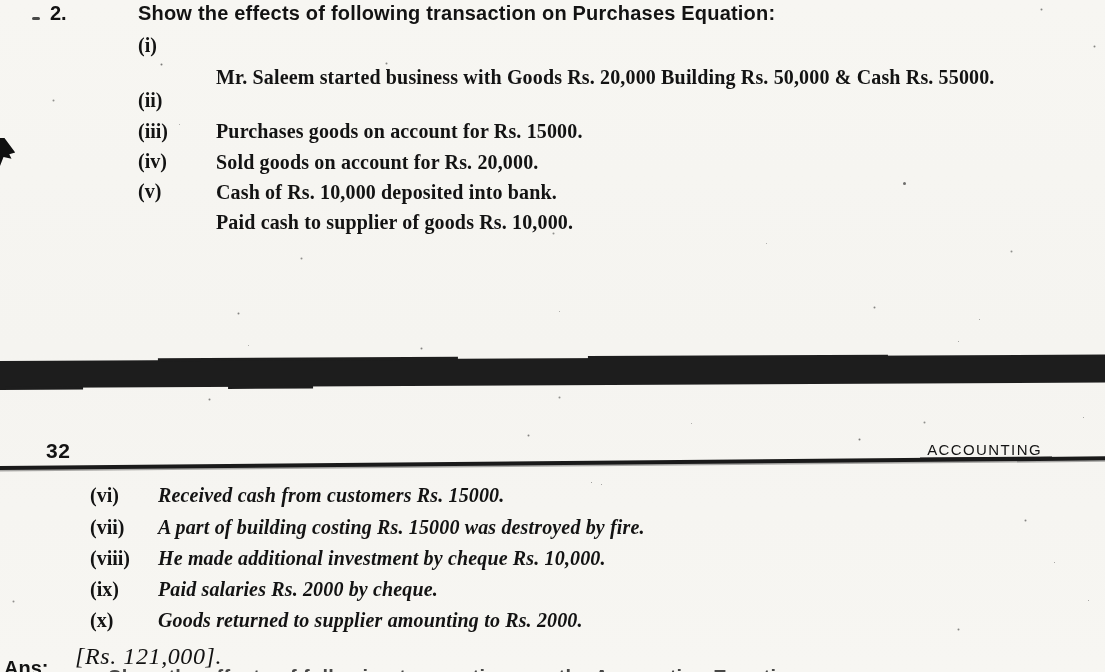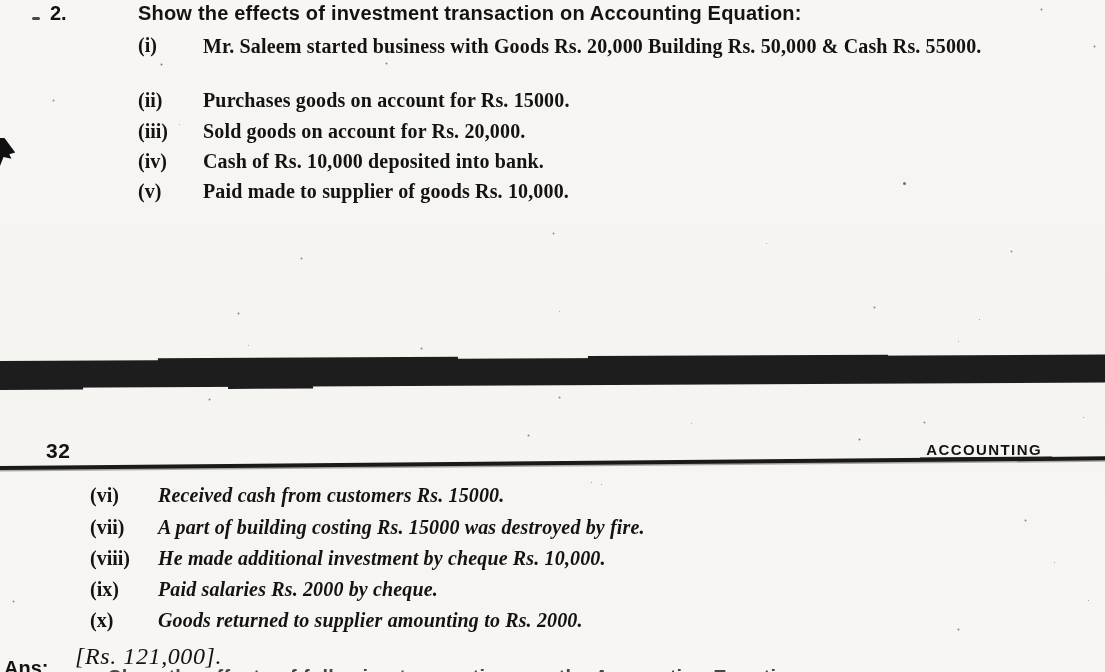--- a/index.html
+++ b/index.html
@@ -18,42 +18,42 @@
 
   .q-number{left:50px;top:2px;font-size:20px;font-weight:bold;}
   .q-title{left:138px;top:2px;font-size:20px;font-weight:bold;letter-spacing:.2px;}
 
   .row-label{font-size:20px;font-weight:bold;white-space:nowrap;}
   .row-text{font-size:20px;font-weight:bold;white-space:nowrap;letter-spacing:.15px;}
   .row-text.wrap{white-space:normal;width:888px;text-align:justify;line-height:26px;}
 
   
   .t-label{left:138px;}
-  .t-text{left:203px;}
+  .t-text{left:216px;margin-top:31px;}
   
   .b-label{left:90px;}
   .b-text{left:158px;font-style:italic;}
 
   .scan-band{
     left:-2px;top:361px;width:1110px;height:27px;
     background:#1d1d1d;
     transform:rotate(-0.28deg);
     transform-origin:left center;
   }
   .scan-band::before{
     content:"";position:absolute;top:-2px;left:160px;width:300px;height:3px;background:#1d1d1d;
     box-shadow:430px 0 0 #1d1d1d, 700px 1px 0 #1d1d1d;
   }
   .scan-band::after{
     content:"";position:absolute;bottom:-2px;left:0;width:85px;height:3px;background:#1d1d1d;
     box-shadow:230px 0 0 #1d1d1d;
   }
 
   .page-number{left:6px;top:439px;font-size:21px;font-weight:bold;letter-spacing:.5px;margin-left:40px;}
-  .journal-header{right:63px;top:441px;font-size:15px;font-weight:bold;letter-spacing:1.4px;}
+  .journal-header{right:63px;top:441px;font-size:15px;font-weight:normal;letter-spacing:1.4px;}
   .header-underline{
     left:920px;top:457px;width:132px;height:2.5px;background:#1a1a1a;
     transform:rotate(-0.4deg);
   }
   .page-rule{
     left:0;top:466px;width:1106px;height:3.5px;background:#1a1a1a;
     transform:rotate(-0.5deg);transform-origin:left center;
     box-shadow:0 1.5px 0 rgba(26,26,26,.35);
   }
 
@@ -112,37 +112,37 @@
       178px 123px 0 -1px rgba(20,20,20,.4);
   }
 </style>
 </head>
 <body>
 
 <div class="page">
 
   <div class="abs scan-dash"></div>
   <div class="abs sans q-number">2.</div>
-  <div class="abs sans q-title">Show the effects of investment transaction on Accounting Equation:</div>
+  <div class="abs sans q-title">Show the effects of following transaction on Purchases Equation:</div>
 
   <div>
     <span class="abs serif row-label t-label" style="top:34px">(i)</span>
     <span class="abs serif row-text wrap t-text" style="top:33px">Mr. Saleem started business with Goods Rs. 20,000 Building Rs. 50,000 &amp; Cash Rs. 55000.</span>
 
     <span class="abs serif row-label t-label" style="top:89px">(ii)</span>
     <span class="abs serif row-text t-text" style="top:89px">Purchases goods on account for Rs. 15000.</span>
 
     <span class="abs serif row-label t-label" style="top:120px">(iii)</span>
     <span class="abs serif row-text t-text" style="top:120px">Sold goods on account for Rs. 20,000.</span>
 
     <span class="abs serif row-label t-label" style="top:150px">(iv)</span>
     <span class="abs serif row-text t-text" style="top:150px">Cash of Rs. 10,000 deposited into bank.</span>
 
     <span class="abs serif row-label t-label" style="top:180px">(v)</span>
-    <span class="abs serif row-text t-text" style="top:180px">Paid made to supplier of goods Rs. 10,000.</span>
+    <span class="abs serif row-text t-text" style="top:180px">Paid cash to supplier of goods Rs. 10,000.</span>
   </div>
 
   <div class="abs scan-blob"></div>
 
   <div class="abs scan-band"></div>
 
   <div class="abs sans page-number">32</div>
   <div class="abs sans journal-header">ACCOUNTING</div>
   <div class="abs header-underline"></div>
   <div class="abs page-rule"></div>

